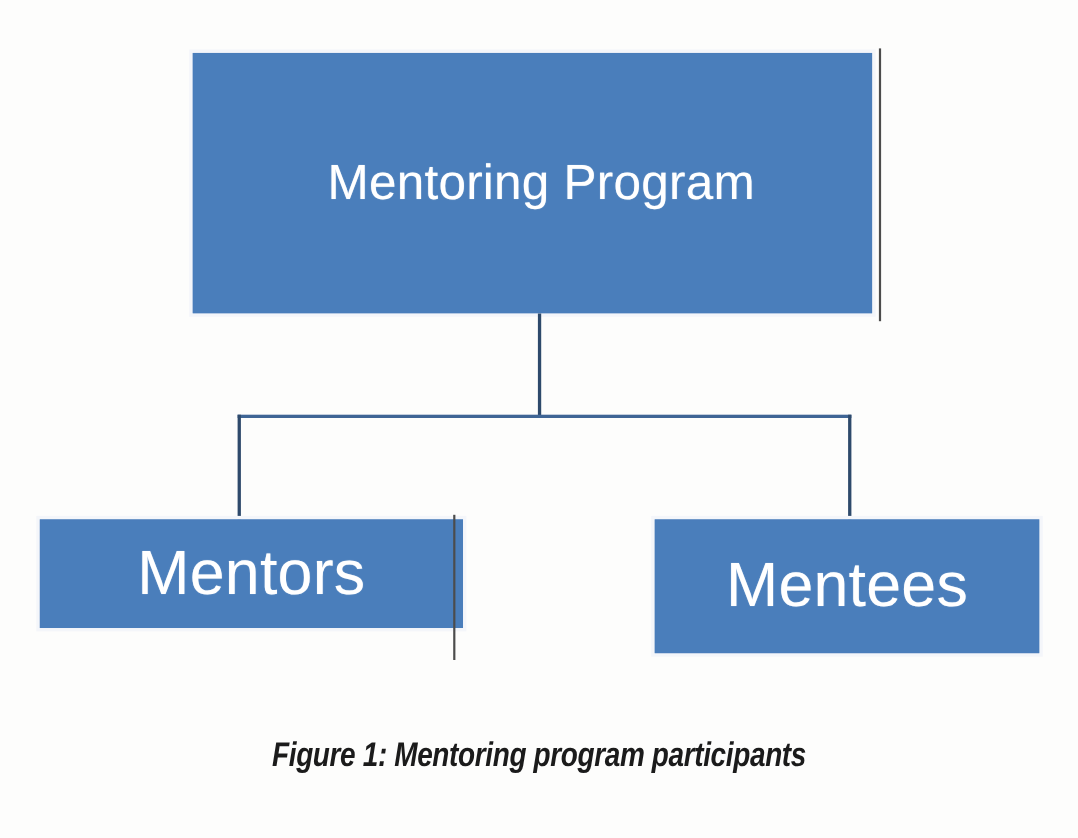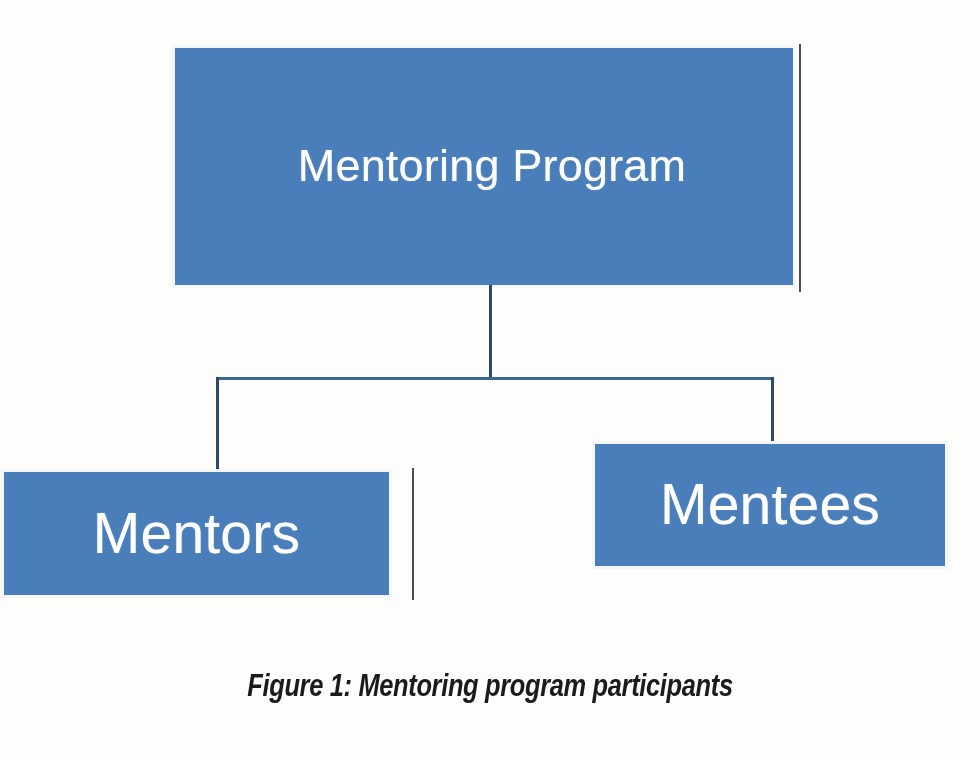--- a/index.html
+++ b/index.html
@@ -102,36 +102,36 @@
     font-size: 45px;
     padding-left: 16px;
   }
   #stripe-root {
     left: 799px;
     top: 44px;
     height: 248px;
   }
 
   #node-mentors {
-    left: 4px;
+    left: 36px;
     top: 472px;
     width: 385px;
-    height: 123px;
+    height: 99px;
     font-size: 57px;
     text-align: center;
   }
   #stripe-mentors {
     left: 412px;
     top: 468px;
     height: 132px;
   }
 
   #node-mentees {
     left: 595px;
-    top: 444px;
+    top: 472px;
     width: 350px;
     height: 122px;
     font-size: 57px;
   }
 
   
   #conn-root-drop  { left: 489px; top: 285px; height: 94px; }
   #conn-bus        { left: 216px; top: 377px; width: 558px; }
   #conn-left-drop  { left: 216px; top: 377px; height: 96px; }
   #conn-right-drop { left: 771px; top: 377px; height: 96px; }

